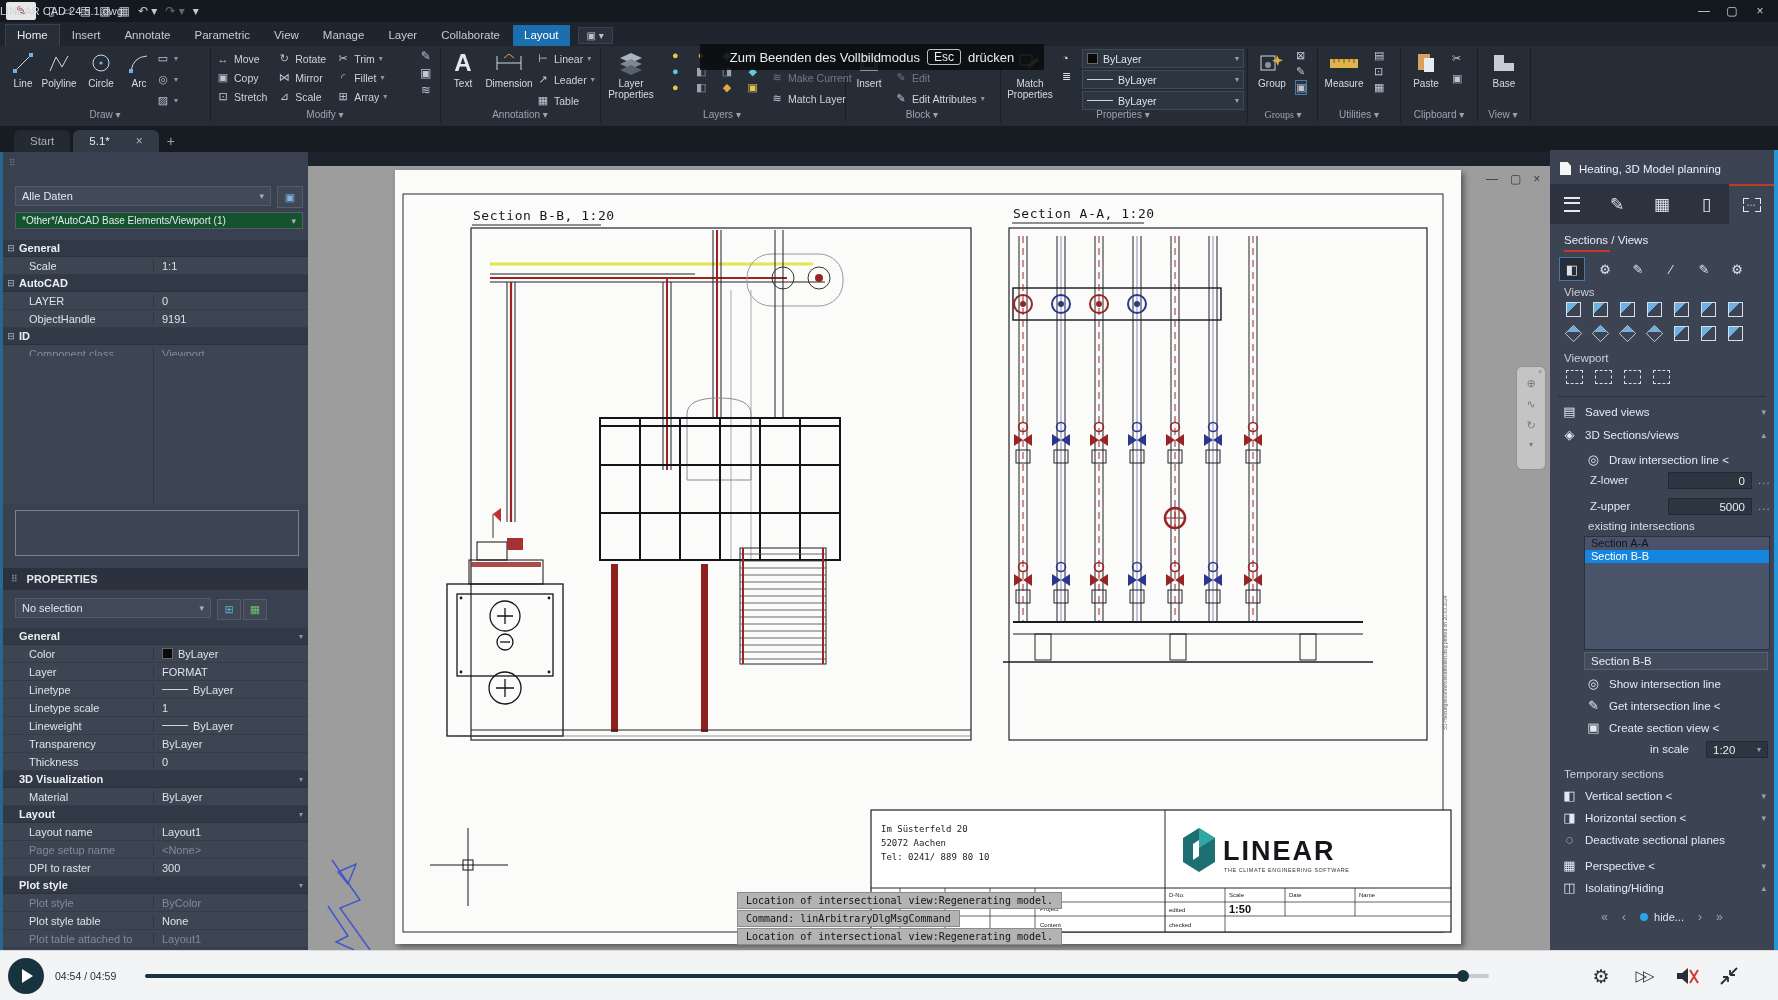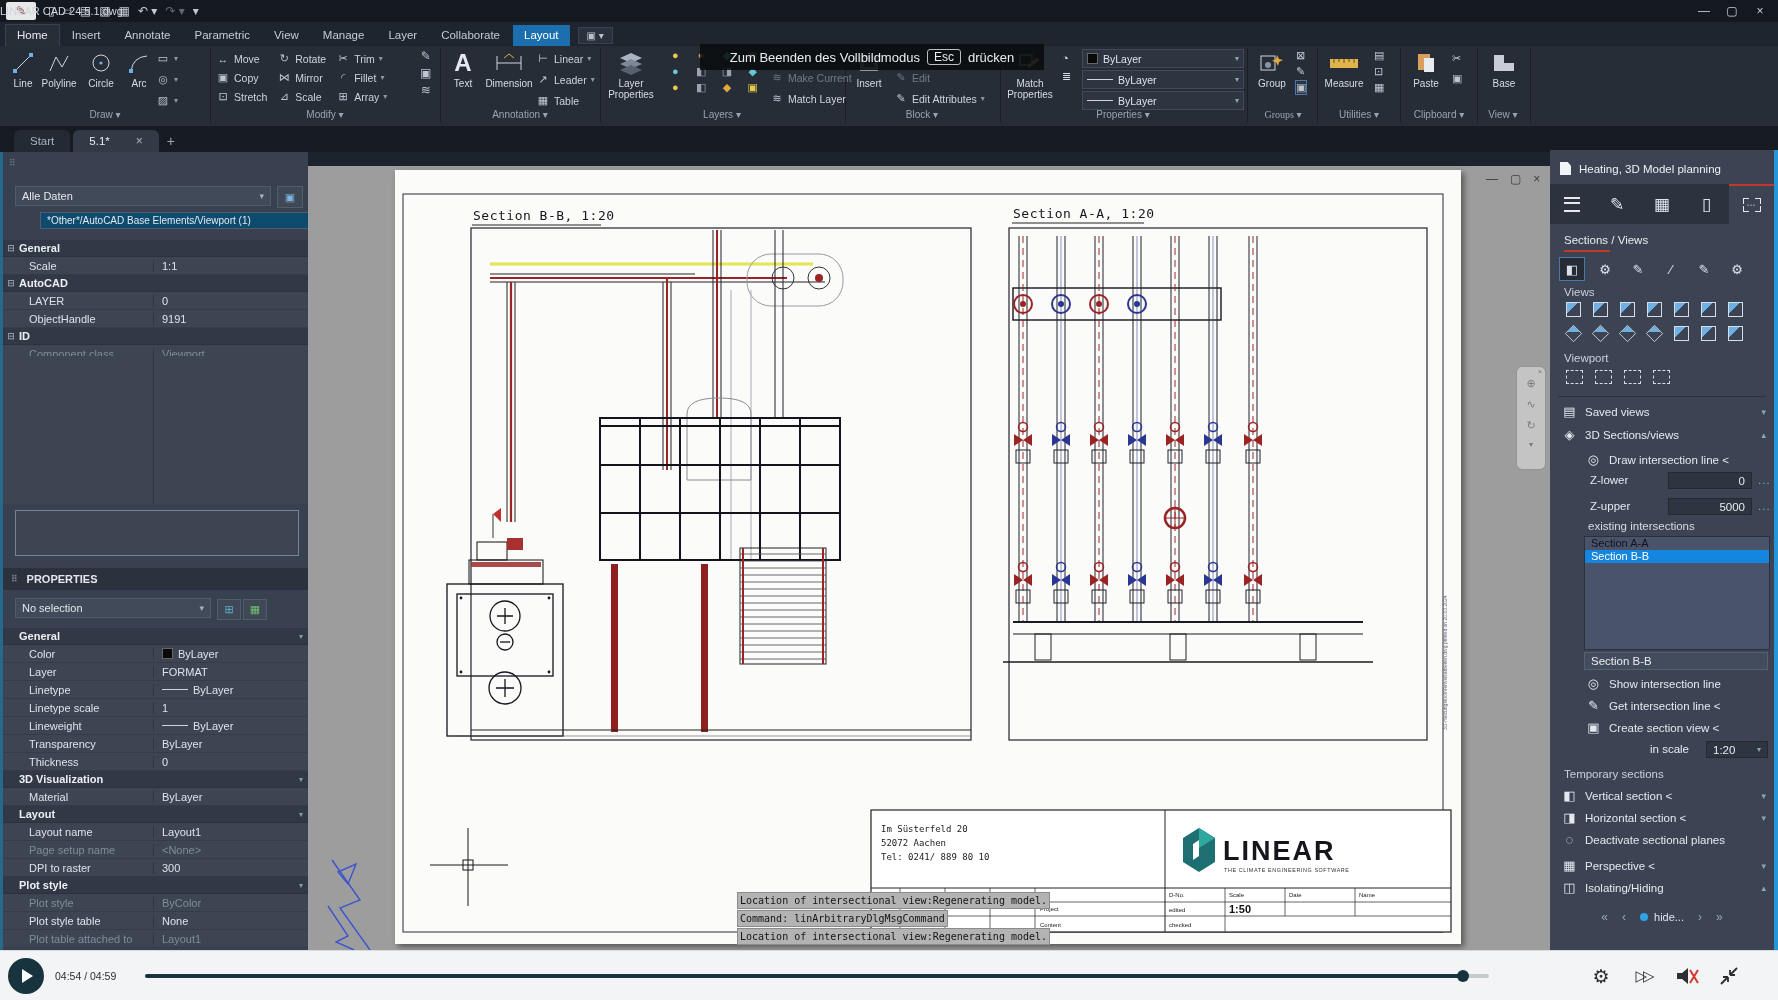--- a/index.html
+++ b/index.html
@@ -68,21 +68,21 @@
   .secttl{position:absolute;left:0;width:308px;height:22px;background:#2b323d;display:flex;align-items:center;gap:8px;
           padding-left:8px;box-sizing:border-box;color:#e3e8ee;font-weight:bold;font-size:11px;}
   .minibtn{position:absolute;width:22px;height:19px;background:#3f4854;border:1px solid #525c6c;display:flex;align-items:center;justify-content:center;font-size:11px;}
   
   .darea{position:absolute;left:308px;top:166px;width:1242px;height:784px;background:#9d9d9d;overflow:hidden;}
   .paper{position:absolute;left:87px;top:4px;width:1066px;height:774px;background:#fbfbfa;box-shadow:3px 3px 6px rgba(0,0,0,.45);}
   .frame{fill:none;stroke:#23232b;stroke-width:1.2;}
   .seclab{font-family:"DejaVu Sans Mono",monospace;font-size:13px;fill:#17171d;letter-spacing:.5px;}
   .mdictl{position:absolute;left:1178px;top:6px;display:flex;gap:12px;color:#3c3c3c;font-size:12px;}
   .chip{position:absolute;left:429px;background:#b3b3b3;border:1px solid #8b8b8b;color:#141414;
-        font-family:"DejaVu Sans Mono",monospace;font-size:10px;height:13px;line-height:13px;padding:1px 2px;white-space:nowrap;z-index:6;}
+        font-family:"DejaVu Sans Mono",monospace;font-size:10px;height:13px;line-height:13px;padding:1px 8px;white-space:nowrap;z-index:6;}
   .navtool{position:absolute;left:1208px;top:200px;width:30px;height:104px;background:rgba(235,235,235,.5);
            border:1px solid rgba(90,90,90,.45);border-radius:6px;display:flex;flex-direction:column;align-items:center;gap:8px;padding-top:10px;box-sizing:border-box;color:rgba(60,60,60,.55);font-size:11px;}
   .navtool .nx{position:absolute;top:1px;right:3px;font-size:7px;}
   
   .rpanel{position:absolute;left:1550px;top:150px;width:228px;height:800px;background:#3c4454;border-right:4px solid #2496d8;box-sizing:border-box;font-size:11.5px;}
   .rp-title{position:absolute;left:0;top:12px;width:100%;display:flex;align-items:center;gap:8px;padding-left:10px;box-sizing:border-box;color:#edf0f4;font-size:11.5px;}
   .rp-logo{width:11px;height:13px;background:#f2f4f6;clip-path:polygon(0 0,70% 0,100% 28%,100% 100%,0 100%);}
   .rp-tabs{position:absolute;left:0;top:34px;width:100%;height:40px;background:#2c333e;display:flex;}
   .rp-tab{flex:1;display:flex;align-items:center;justify-content:center;color:#dfe5ec;font-size:17px;}
   .rp-tab.sel{background:#3c4454;border-top:2px solid #c0392b;box-sizing:border-box;}
@@ -472,21 +472,21 @@
     <div class="dplus">+</div>
   </div>
 
   <div class="lpanel">
     <div class="handle abs" style="left:6px;top:6px;">⠿</div>
     <div class="dropdown" style="left:12px;top:34px;width:256px;height:20px;">
       <span>Alle Daten</span>
         <span class="ddarr">▾</span>
     </div>
     <div class="minibtn" style="left:274px;top:34px;width:24px;height:20px;color:#7fb6de;">▣</div>
-    <div class="dropdown" style="left:12px;top:60px;width:288px;height:17px;font-size:10px;background:#0c4a6e;margin-left:25px;">
+    <div class="dropdown" style="left:12px;top:60px;width:288px;height:17px;font-size:10px;background:#14532d;">
       <span>*Other*/AutoCAD Base Elements/Viewport (1)</span>
         <span class="ddarr">▾</span>
     </div>
     <div class="pgrid" id="top-grid" style="top:88px;">
         <div class="pg-h">
           <span class="pg-exp">⊟</span>
           <span>General</span>
         </div>
         <div class="pg-r">
           <span class="pg-l">Scale</span>

